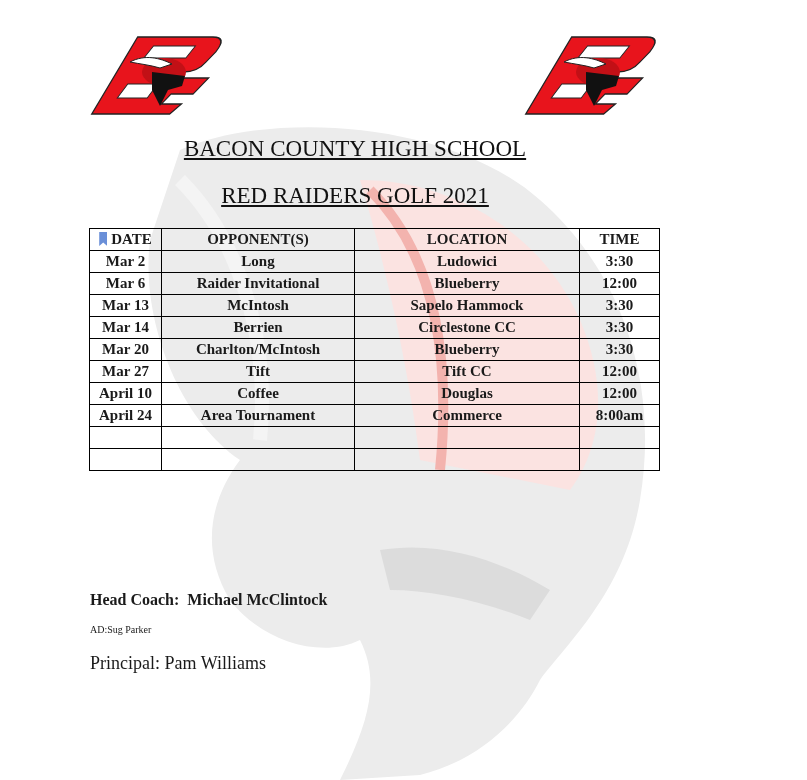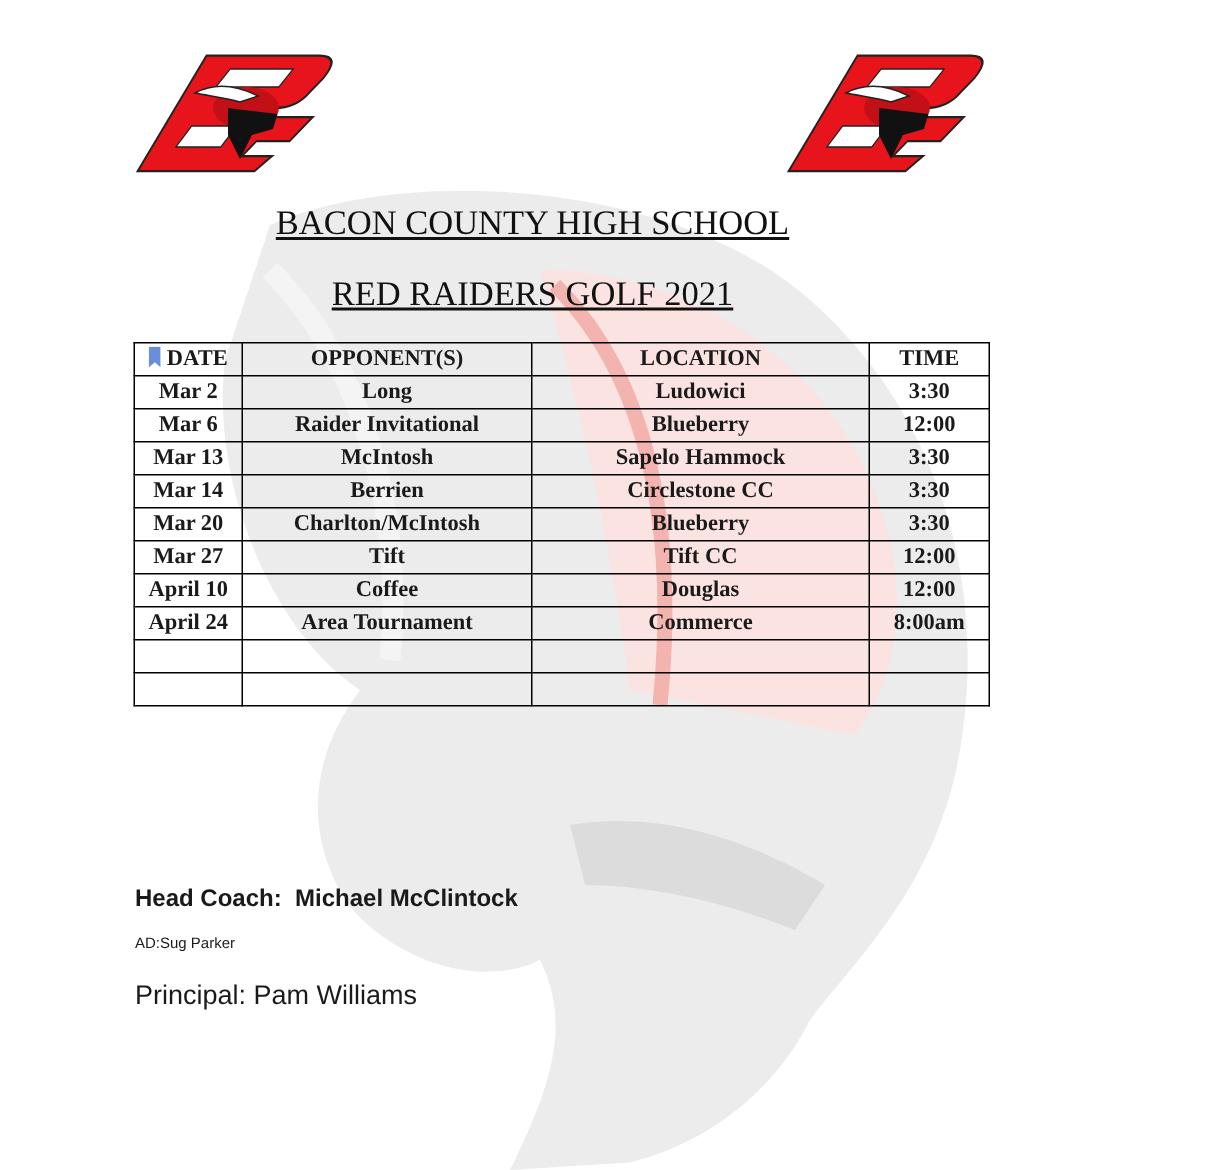--- a/index.html
+++ b/index.html
@@ -10,21 +10,21 @@
   .logo.right{left:524px;top:32px;}
   .title{position:absolute;left:0;width:710px;text-align:center;font-weight:normal;font-size:23px;text-decoration:underline;color:#111;}
   .title.t1{top:136px;}
   .title.t2{top:183px;}
   table.sched{position:absolute;left:89px;top:228px;border-collapse:collapse;font-weight:bold;font-size:15px;color:#1a1a1a;}
   table.sched td, table.sched th{border:1px solid #000;height:21px;padding:0;text-align:center;line-height:21px;}
   table.sched th{font-weight:bold;font-size:15px;}
   .c0{width:71px;} .c1{width:192px;} .c2{width:224px;} .c3{width:79px;}
   .bookmark{display:inline-block;width:8px;height:14px;background:#6a8fd8;vertical-align:-2px;margin-right:4px;clip-path:polygon(0 0,100% 0,100% 100%,50% 75%,0 100%);}
   th.c0{text-align:left;padding-left:2px;}
-  .footer{position:absolute;left:90px;font-family:Liberation Sans, sans-serif;color:#1a1a1a;}
+  .footer{position:absolute;left:90px;font-family:Liberation Serif, serif;color:#1a1a1a;}
   .f1{top:591px;font-size:16px;font-weight:bold;}
   .f2{top:624px;font-size:10px;}
   .f3{top:653px;font-size:18px;}
 </style>
 </head>
 <body>
 
 <svg class="watermark" viewBox="0 0 560 660">
   <path d="M60 30 C150 -10 330 0 420 80 C500 150 540 260 520 380 C505 470 450 520 420 560 C400 600 360 640 300 655 L220 660 C250 600 260 560 240 520 C200 540 140 520 110 480 C80 430 90 380 120 340 C60 300 20 200 30 120 Z" fill="#ececec"></path>
   <path d="M240 60 C330 60 420 110 460 200 C490 270 480 330 450 370 L300 340 C290 260 270 160 240 60 Z" fill="#fbe3e1"></path>

